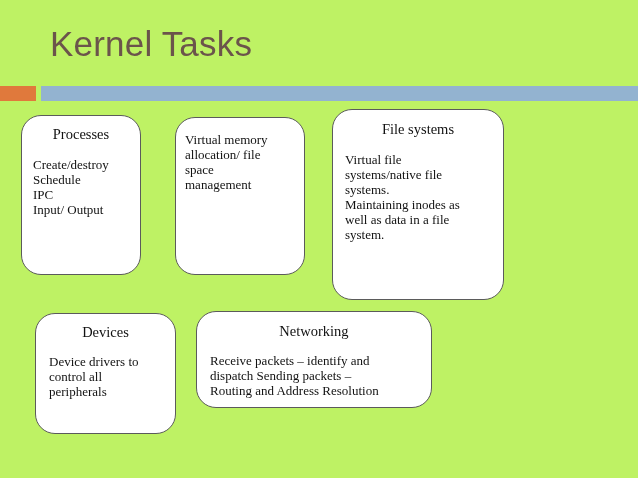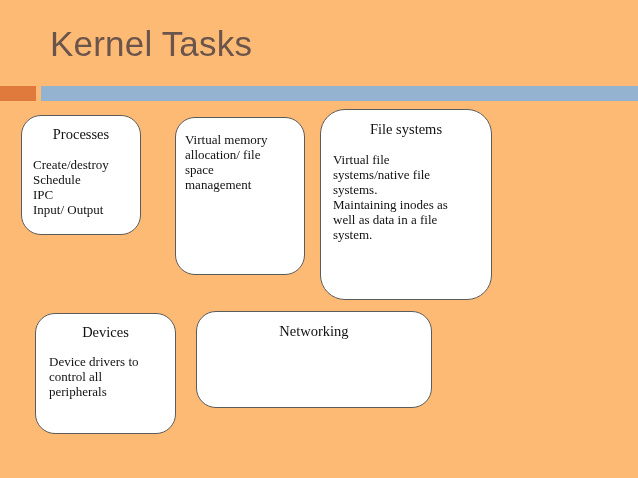--- a/index.html
+++ b/index.html
@@ -5,21 +5,21 @@
 <style>
   html, body {
     margin: 0;
     padding: 0;
     background: #ffffff;
   }
   #slide {
     position: relative;
     width: 638px;
     height: 478px;
-    background: #fdba74;
+    background: #bef264;
     overflow: hidden;
     font-family: "Liberation Serif", "DejaVu Serif", serif;
   }
 
   
   #slide-title {
     position: absolute;
     left: 50px;
     top: 23px;
     font-family: "Liberation Sans", "DejaVu Sans", sans-serif;
@@ -66,31 +66,31 @@
     color: #111111;
   }
   .kbox-body {
     font-size: 13px;
     line-height: 15px;
     color: #111111;
     white-space: pre-line;
   }
 
   
-  #box-processes { left: 21px;  top: 115px; width: 120px; height: 120px; }
+  #box-processes { left: 21px;  top: 115px; width: 120px; height: 160px; }
   #box-processes .kbox-heading { padding-top: 9px; }
   #box-processes .kbox-body { padding: 14px 0 0 11px; }
 
   
   #box-memory { left: 175px; top: 117px; width: 130px; height: 158px; }
   #box-memory .kbox-heading { padding-top: 9px; }
   #box-memory .kbox-body { padding: 14px 0 0 9px; }
 
   
-  #box-filesystems { left: 320px; top: 109px; width: 172px; height: 191px; border-radius: 25px; }
+  #box-filesystems { left: 332px; top: 109px; width: 172px; height: 191px; }
   #box-filesystems .kbox-heading { padding-top: 10px; }
   #box-filesystems .kbox-body { padding: 14px 0 0 12px; }
 
   
   #box-devices { left: 22px; top: 313px; width: 141px; height: 121px; margin-left: 13px; }
   #box-devices .kbox-heading { padding-top: 9px; }
   #box-devices .kbox-body { padding: 13px 0 0 13px; }
 
   
   #box-networking { left: 196px; top: 311px; width: 236px; height: 97px; }
@@ -147,17 +147,20 @@
 
   <div class="kbox" id="box-devices">
     <div class="kbox-heading">Devices</div>
     <div class="kbox-body">Device drivers to
 control all
 peripherals</div>
   </div>
 
   <div class="kbox" id="box-networking">
     <div class="kbox-heading">Networking</div>
+    <div class="kbox-body">Receive packets – identify and
+dispatch Sending packets –
+Routing and Address  Resolution</div>
   </div>
 
   <div id="footer-author">B Chari K</div>
 
 </div>
 
 </body></html>

